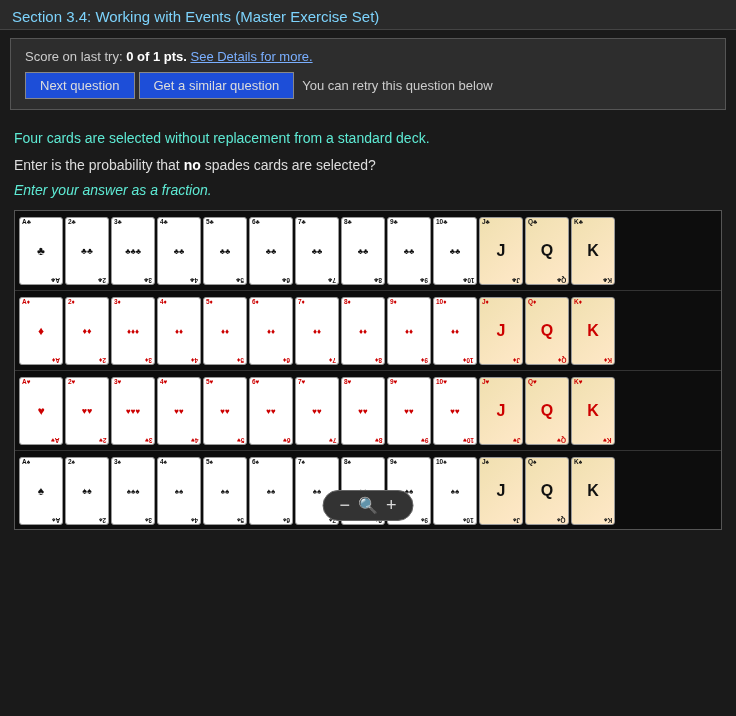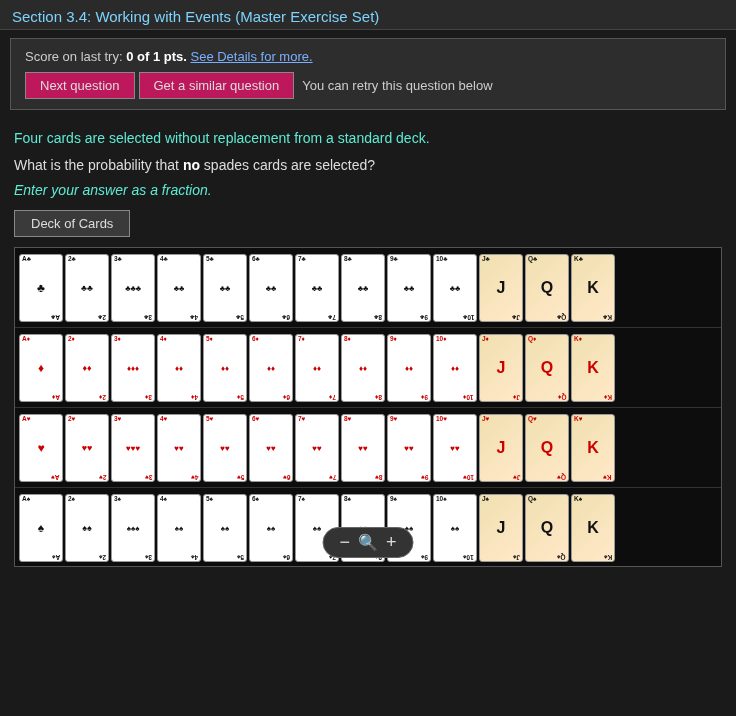--- a/index.html
+++ b/index.html
@@ -76,21 +76,21 @@
       cursor: pointer;
     }
     .action-buttons {
       display: flex;
       align-items: center;
       gap: 4px;
       flex-wrap: wrap;
     }
     .btn {
       border: 1px solid #888;
-      background: #be185d;
+      background: #1d4ed8;
       color: #ddd;
       padding: 5px 14px;
       font-size: 13px;
       cursor: pointer;
     }
     .retry-text {
       font-size: 13px;
       color: #ccc;
       margin-left: 4px;
     }
@@ -241,25 +241,24 @@
     <div class="action-buttons">
       <button class="btn">Next question</button>
       <button class="btn">Get a similar question</button>
       <span class="retry-text">You can retry this question below</span>
     </div>
   </div>
 
   <div class="question-section">
     <div class="question-text">Four cards are selected without replacement from a standard deck.</div>
     <div class="question-text2">
-      <span>What is the probability that </span><span class="no-word">no</span><span> spades cards are selected?</span>
+      <span>Enter is the probability that </span><span class="no-word">no</span><span> spades cards are selected?</span>
     </div>
     <div class="instruction-text">Enter your answer as a fraction.</div>
 
-    <button class="deck-button">Deck of Cards</button>
 
     
     <div class="cards-container">
       <div class="cards-image-area">
 
         <div class="suit-row" style="background:#0d0d0d;">
           <div class="mini-card b">
               <span class="tl">A♣</span>
               <span class="center-suit">♣</span>
               <span class="br">A♣</span>

